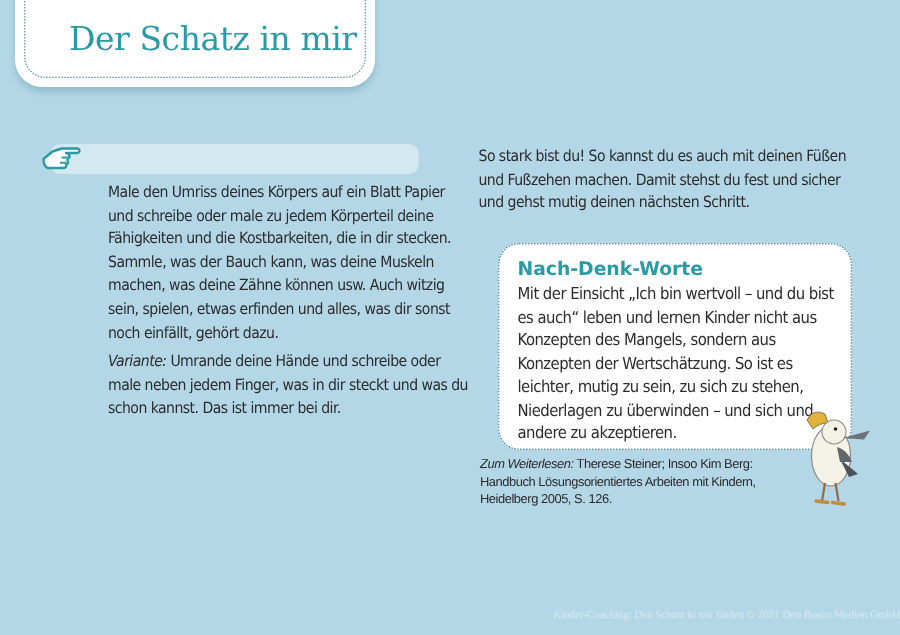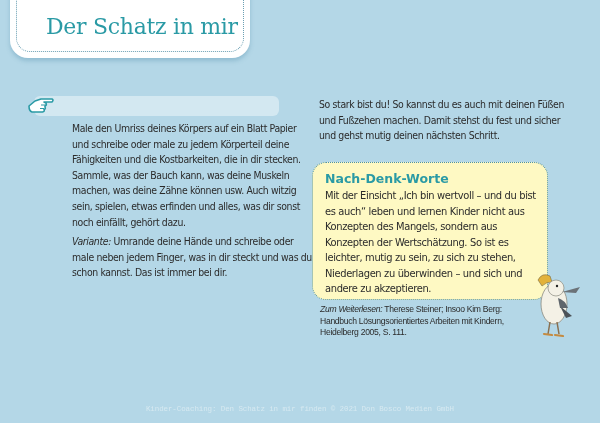--- a/index.html
+++ b/index.html
@@ -46,45 +46,45 @@
     .para {
       font-size: 10.4px; line-height: 15.6px; color: #2b2b2b;
       font-family: "DejaVu Sans Condensed", "DejaVu Sans", sans-serif;
       letter-spacing: -0.35px;
       margin-bottom: 4px;
     }
     .para em { font-style: italic; }
 
     
     .info-box {
-      position: absolute; left: 312px; top: 162px; width: 236px; height: 138px;
-      background: #fef9c3;
+      position: absolute; left: 332px; top: 162px; width: 236px; height: 138px;
+      background: #ffffff;
       border: 1.5px dotted #4a8fa8;
       border-radius: 14px 14px 14px 14px;
       padding: 8px 10px 0 12px;
     }
     .info-title {
       font-size: 12.5px; font-weight: bold; color: #2a9aa5; margin-bottom: 2px;
     }
     .info-box .para { margin-bottom: 0; font-size: 11px; line-height: 15.5px; }
 
     .reference {
       position: absolute; left: 320px; top: 304px; width: 220px;
       font-size: 8.6px; line-height: 11.5px; color: #2b2b2b;
       font-family: "Liberation Sans Narrow", "Liberation Sans", sans-serif;
       letter-spacing: -0.3px;
     }
     .reference em { font-style: italic; }
 
     .seagull { position: absolute; left: 532px; top: 270px; width: 50px; height: 72px; }
 
     .footer {
-      position: absolute; left: 0; width: 600px; top: 405px; text-align: center;
+      position: absolute; left: 0; width: 600px; top: 405px; text-align: right;
       font-size: 7.5px; color: #d6e9f1; letter-spacing: -0.1px;
-      font-family: Liberation Mono, monospace;
+      font-family: Liberation Serif, serif;
     }
   </style>
 </head>
 <body>
 
 <div class="page">
 
   <div class="title-card">
     <div class="dots"></div>
     <div class="title">Der Schatz in mir</div>
@@ -103,21 +103,21 @@
 
   <div class="col-right">
     <p class="para">So stark bist du! So kannst du es auch mit deinen Füßen und Fußzehen machen. Damit stehst du fest und sicher und gehst mutig deinen nächsten Schritt.</p>
   </div>
 
   <div class="info-box">
     <div class="info-title">Nach-Denk-Worte</div>
     <p class="para">Mit der Einsicht „Ich bin wertvoll – und du bist es auch“ leben und lernen Kinder nicht aus Konzepten des Mangels, sondern aus Konzepten der Wertschätzung. So ist es leichter, mutig zu sein, zu sich zu stehen, Niederlagen zu überwinden – und sich und andere zu akzeptieren.</p>
   </div>
 
-  <div class="reference"><em>Zum Weiterlesen:</em><span> Therese Steiner; Insoo Kim Berg: Handbuch Lösungsorientiertes Arbeiten mit Kindern, Heidelberg 2005, S. 111.</span></div>
+  <div class="reference"><em>Zum Weiterlesen:</em><span> Therese Steiner; Insoo Kim Berg: Handbuch Lösungsorientiertes Arbeiten mit Kindern, Heidelberg 2005, S. 126.</span></div>
 
   <svg class="seagull" viewBox="0 0 50 72">
     <path d="M6 10 Q10 2 18 6 L20 12 Q14 12 10 16 Z" fill="#e2b23a" stroke="#7a6a40" stroke-width="0.6"></path>
     <ellipse cx="22" cy="34" rx="13" ry="20" fill="#f4f1e6" stroke="#8a8a80" stroke-width="0.8"></ellipse>
     <circle cx="24" cy="18" r="8" fill="#f4f1e6" stroke="#8a8a80" stroke-width="0.7"></circle>
     <circle cx="25" cy="16" r="1.2" fill="#222"></circle>
     <path d="M30 22 L48 17 L44 23 Z" fill="#6b7278"></path>
     <path d="M28 36 L40 46 L34 48 Z" fill="#4b5258"></path>
     <path d="M26 28 Q33 30 36 38 L28 38 Z" fill="#5f666c"></path>
     <path d="M18 52 L16 64 M25 52 L27 64" stroke="#8a7050" stroke-width="1.5"></path>

